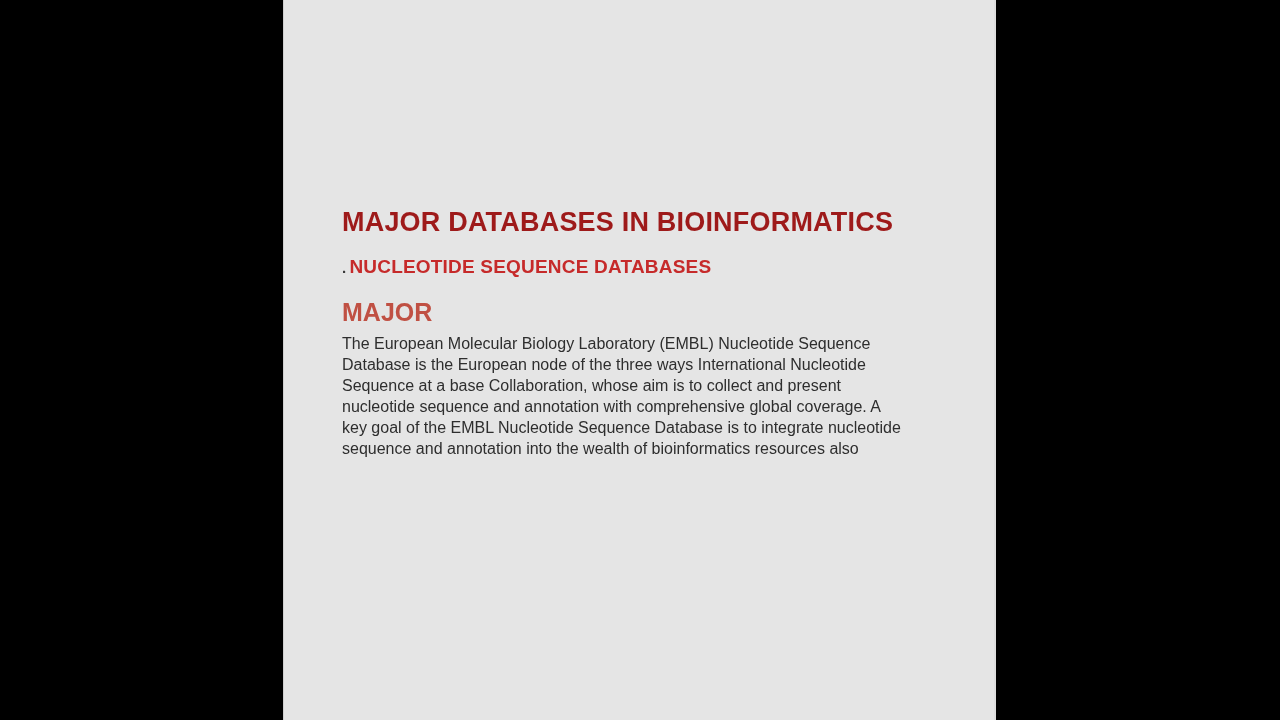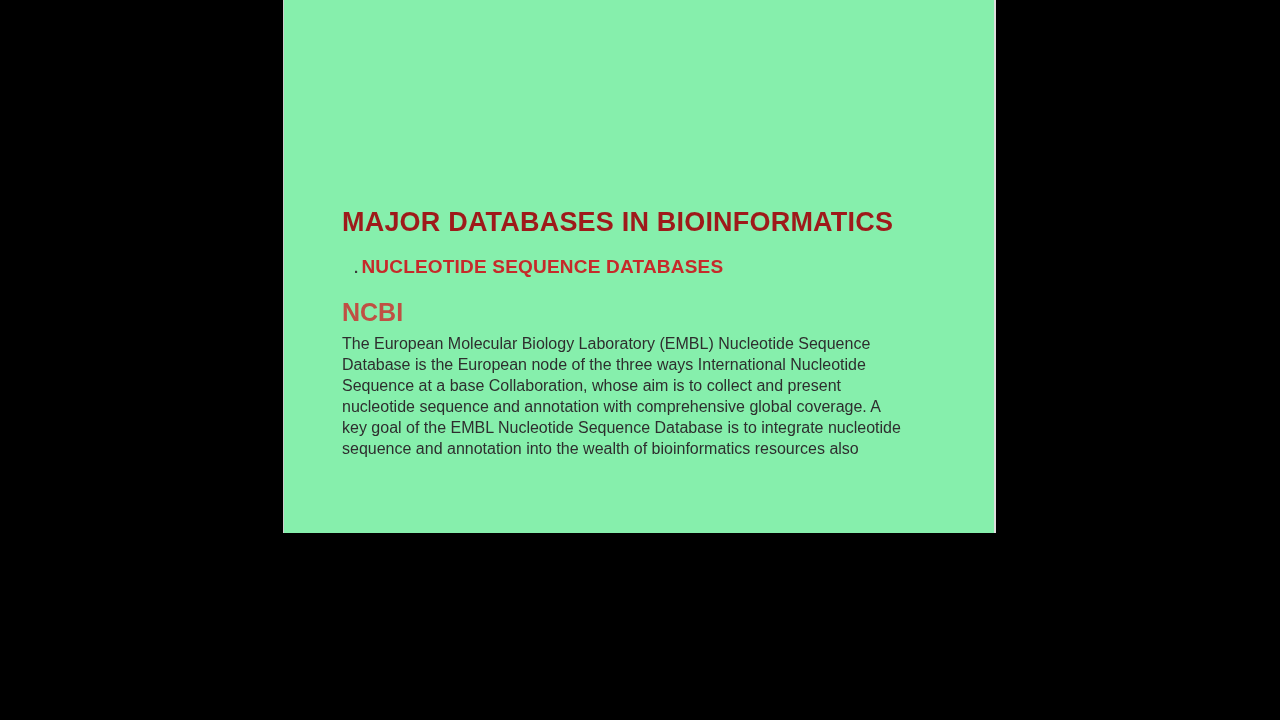--- a/index.html
+++ b/index.html
@@ -21,42 +21,42 @@
     height: 720px;
     background: #000;
   }
   .bar.left  { left: 0;      width: 283px; }
   .bar.right { left: 996px;  width: 284px; }
   .slide {
     position: absolute;
     left: 283px;
     top: 0;
     width: 713px;
-    height: 533px;
-    background: #86efac;
+    height: 720px;
+    background: #e5e5e5;
     border-left: 1px solid #cfcfcf;
     border-right: 2px solid #dedede;
     box-sizing: border-box;
   }
   .content {
     position: absolute;
     left: 58px;
     top: 0;
     width: 594px;
   }
   .slide-title {
     margin: 205px 0 0 0;
     font-size: 27px;
     line-height: 34px;
     font-weight: bold;
     color: #9e1a1a;
     letter-spacing: 0.2px;
   }
   .section-heading {
-    margin: 15px 0 0 12px;
+    margin: 15px 0 0 0;
     font-size: 19px;
     line-height: 25px;
     font-weight: bold;
     color: #c62a2a;
     letter-spacing: 0.2px;
   }
   .section-heading .dot {
     color: #3a3a3a;
     font-size: 15px;
     margin-right: 3px;
@@ -87,21 +87,21 @@
 
   <div class="slide">
     <div class="content">
       <h1 class="slide-title">MAJOR DATABASES IN BIOINFORMATICS</h1>
 
       <h2 class="section-heading">
         <span class="dot">.</span><span>NUCLEOTIDE SEQUENCE DATABASES</span>
       </h2>
 
 
-      <h3 class="embl-heading">NCBI</h3>
+      <h3 class="embl-heading">MAJOR</h3>
 
       <p class="body-para embl">The European Molecular Biology Laboratory (EMBL) Nucleotide Sequence
 Database is the European node of the three ways International Nucleotide
 Sequence at a base Collaboration, whose aim is to collect and present
 nucleotide sequence and annotation with comprehensive global coverage. A
 key goal of the EMBL Nucleotide Sequence Database is to integrate nucleotide
 sequence and annotation into the wealth of bioinformatics resources also</p>
     </div>
   </div>
 

